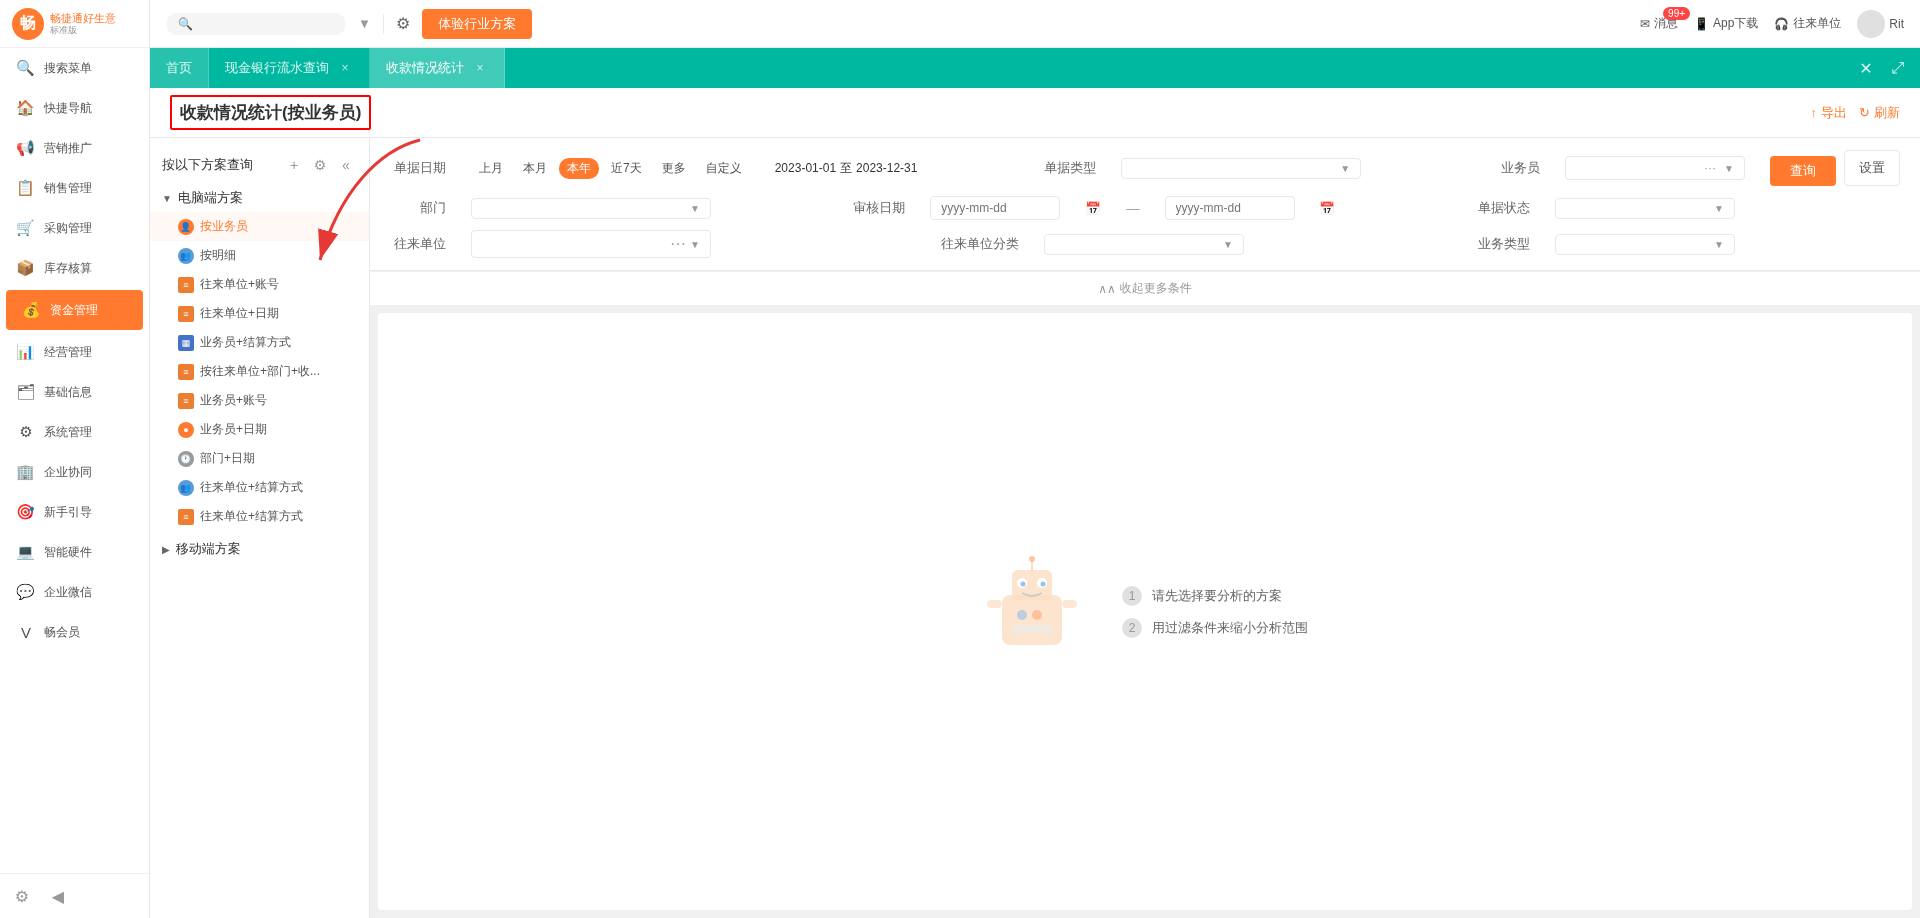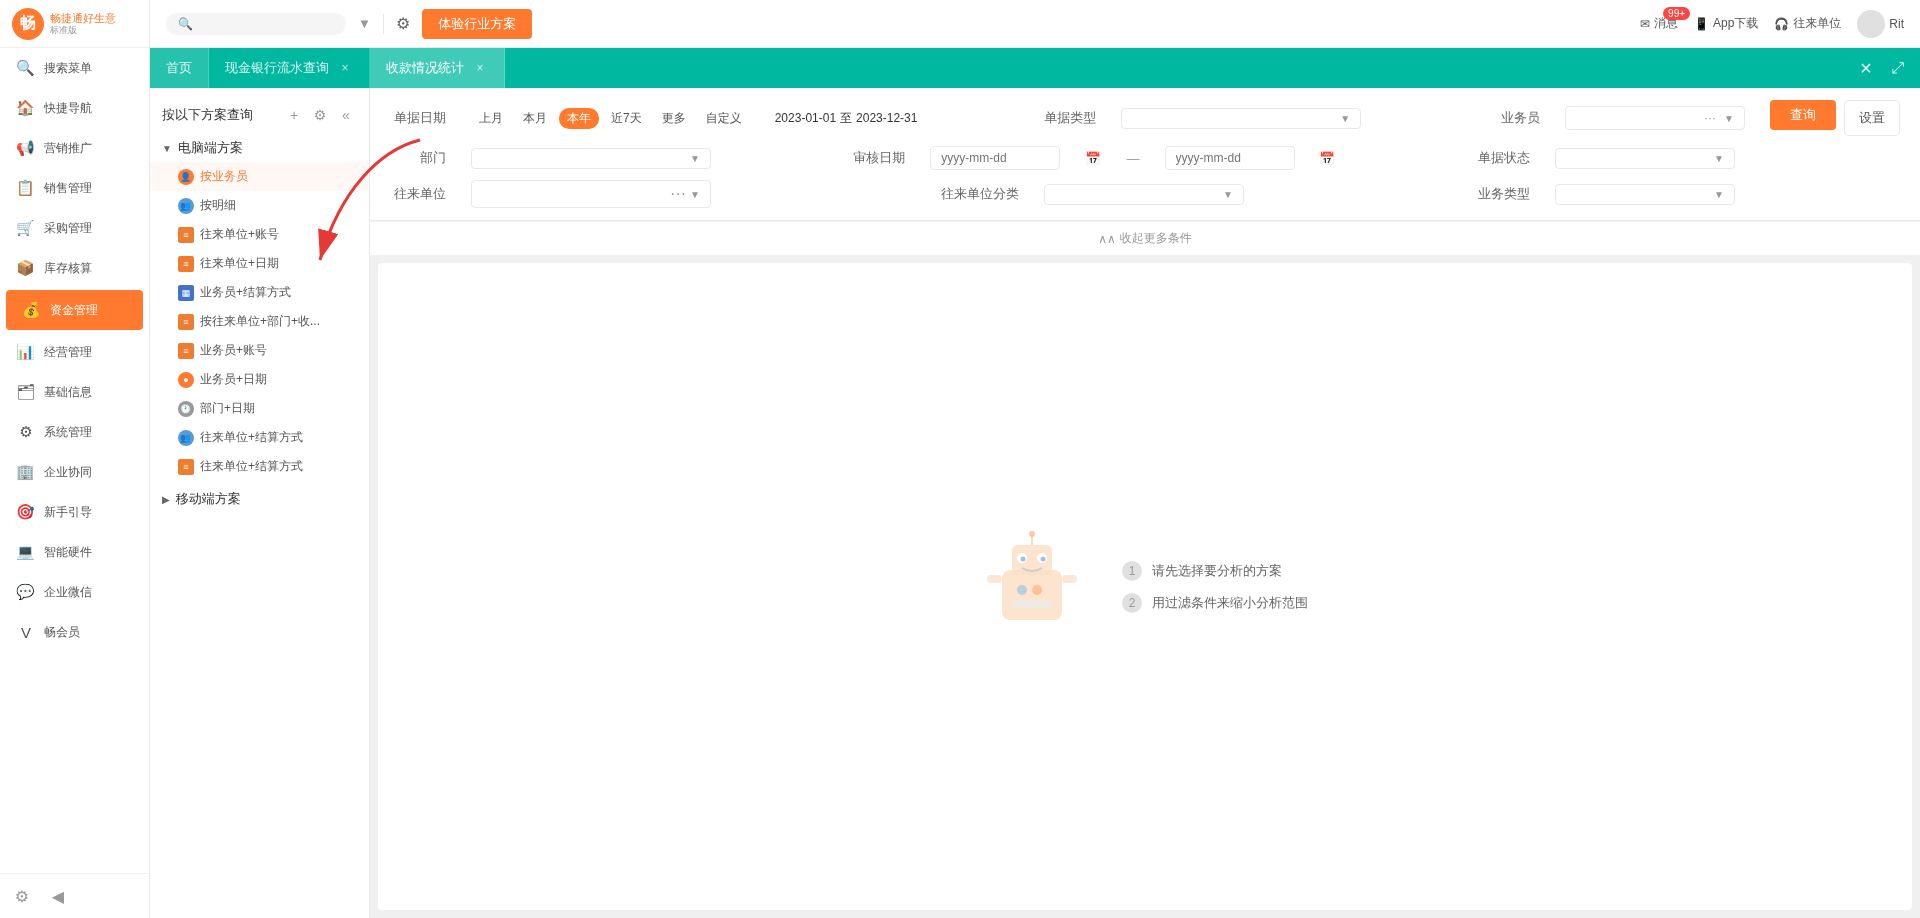--- a/index.html
+++ b/index.html
@@ -87,21 +87,21 @@
     .date-tab.active { background: #ff7a2e; color: white; border-radius: 10px; }
     .date-range { display: flex; align-items: center; gap: 4px; font-size: 12px; color: #333; }
     .filter-select { display: flex; align-items: center; gap: 4px; border: 1px solid #e8e8e8; border-radius: 4px; padding: 4px 10px; background: #fff; min-width: 200px; cursor: pointer; font-size: 12px; color: #333; }
     .filter-select .chevron { color: #999; font-size: 10px; margin-left: auto; }
     .filter-select-sm { display: flex; align-items: center; gap: 4px; border: 1px solid #e8e8e8; border-radius: 4px; padding: 4px 10px; background: #fff; min-width: 160px; cursor: pointer; font-size: 12px; color: #333; }
     .filter-select-sm .chevron { color: #999; font-size: 10px; margin-left: auto; }
     .date-input { border: 1px solid #e8e8e8; border-radius: 4px; padding: 4px 10px; font-size: 12px; color: #999; width: 130px; }
     .date-dash { color: #999; }
     .date-icon { color: #999; font-size: 13px; cursor: pointer; }
     .filter-dots { color: #999; cursor: pointer; font-size: 16px; }
-    .filter-actions { display: flex; gap: 8px; align-items: flex-start; }
+    .filter-actions { display: flex; gap: 8px; align-items: flex-end; }
     .query-btn { background: #ff7a2e; color: white; border: none; border-radius: 4px; padding: 6px 20px; font-size: 13px; cursor: pointer; }
     .settings-btn { border: 1px solid #e8e8e8; background: #fff; color: #555; border-radius: 4px; padding: 8px 14px; font-size: 13px; cursor: pointer; }
 
     
     .collapse-bar { background: #fff; display: flex; align-items: center; justify-content: center; padding: 8px; border-top: 1px solid #f0f0f0; flex-shrink: 0; cursor: pointer; }
     .collapse-bar span { color: #999; font-size: 12px; display: flex; align-items: center; gap: 4px; }
 
     
     .empty-area { flex: 1; display: flex; align-items: center; justify-content: center; background: #fff; margin: 8px; border-radius: 4px; }
     .empty-content { display: flex; gap: 40px; align-items: center; }
@@ -239,20 +239,33 @@
         <span class="tab-close">×</span>
       </div>
       <div class="tabbar-actions">
         <span class="tabbar-icon-btn">✕</span>
         <span class="tabbar-icon-btn">⤢</span>
       </div>
     </div>
 
     <div class="page-content">
 
+      <div class="page-header">
+        <div class="page-title">收款情况统计(按业务员)</div>
+        <div class="page-actions">
+          <div class="action-btn">
+            <span>↑</span>
+            <span>导出</span>
+          </div>
+          <div class="action-btn">
+            <span>↻</span>
+            <span>刷新</span>
+          </div>
+        </div>
+      </div>
 
       <div class="page-body">
 
         <div class="left-panel">
           <div class="panel-header">
             <span class="panel-header-title">按以下方案查询</span>
             <div class="panel-header-actions">
               <span class="panel-action-btn">+</span>
               <span class="panel-action-btn">⚙</span>
               <span class="panel-action-btn">«</span>

